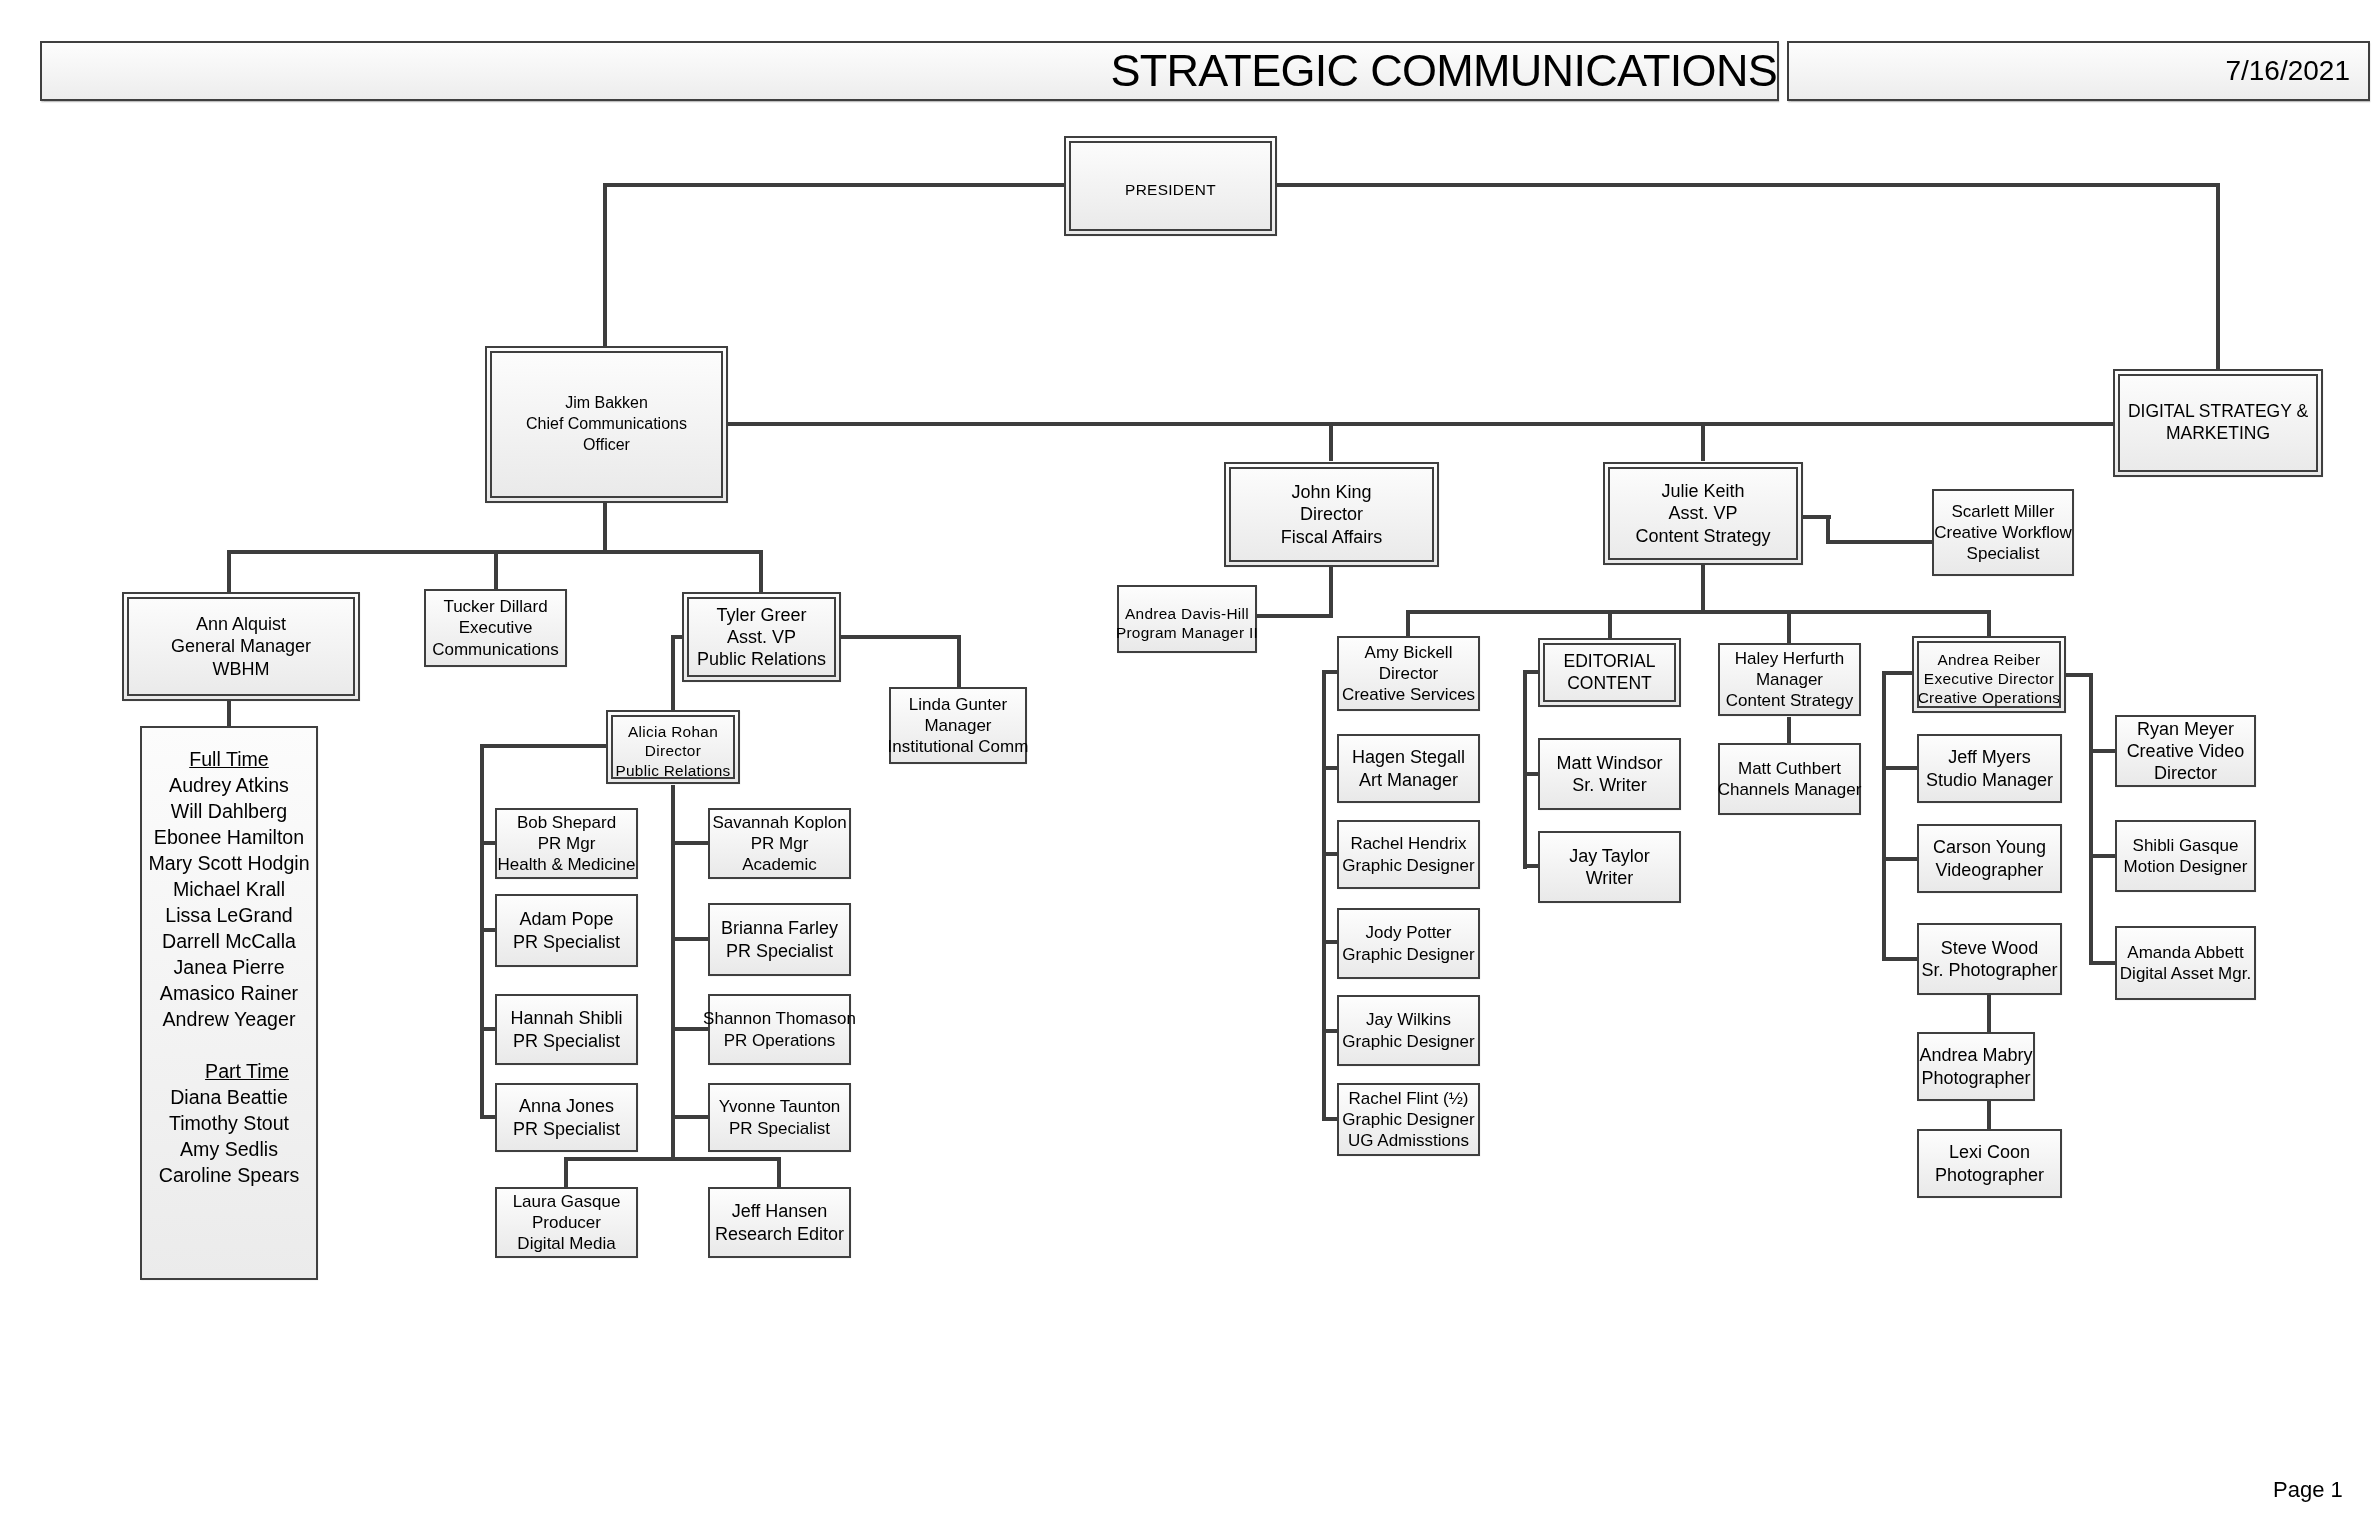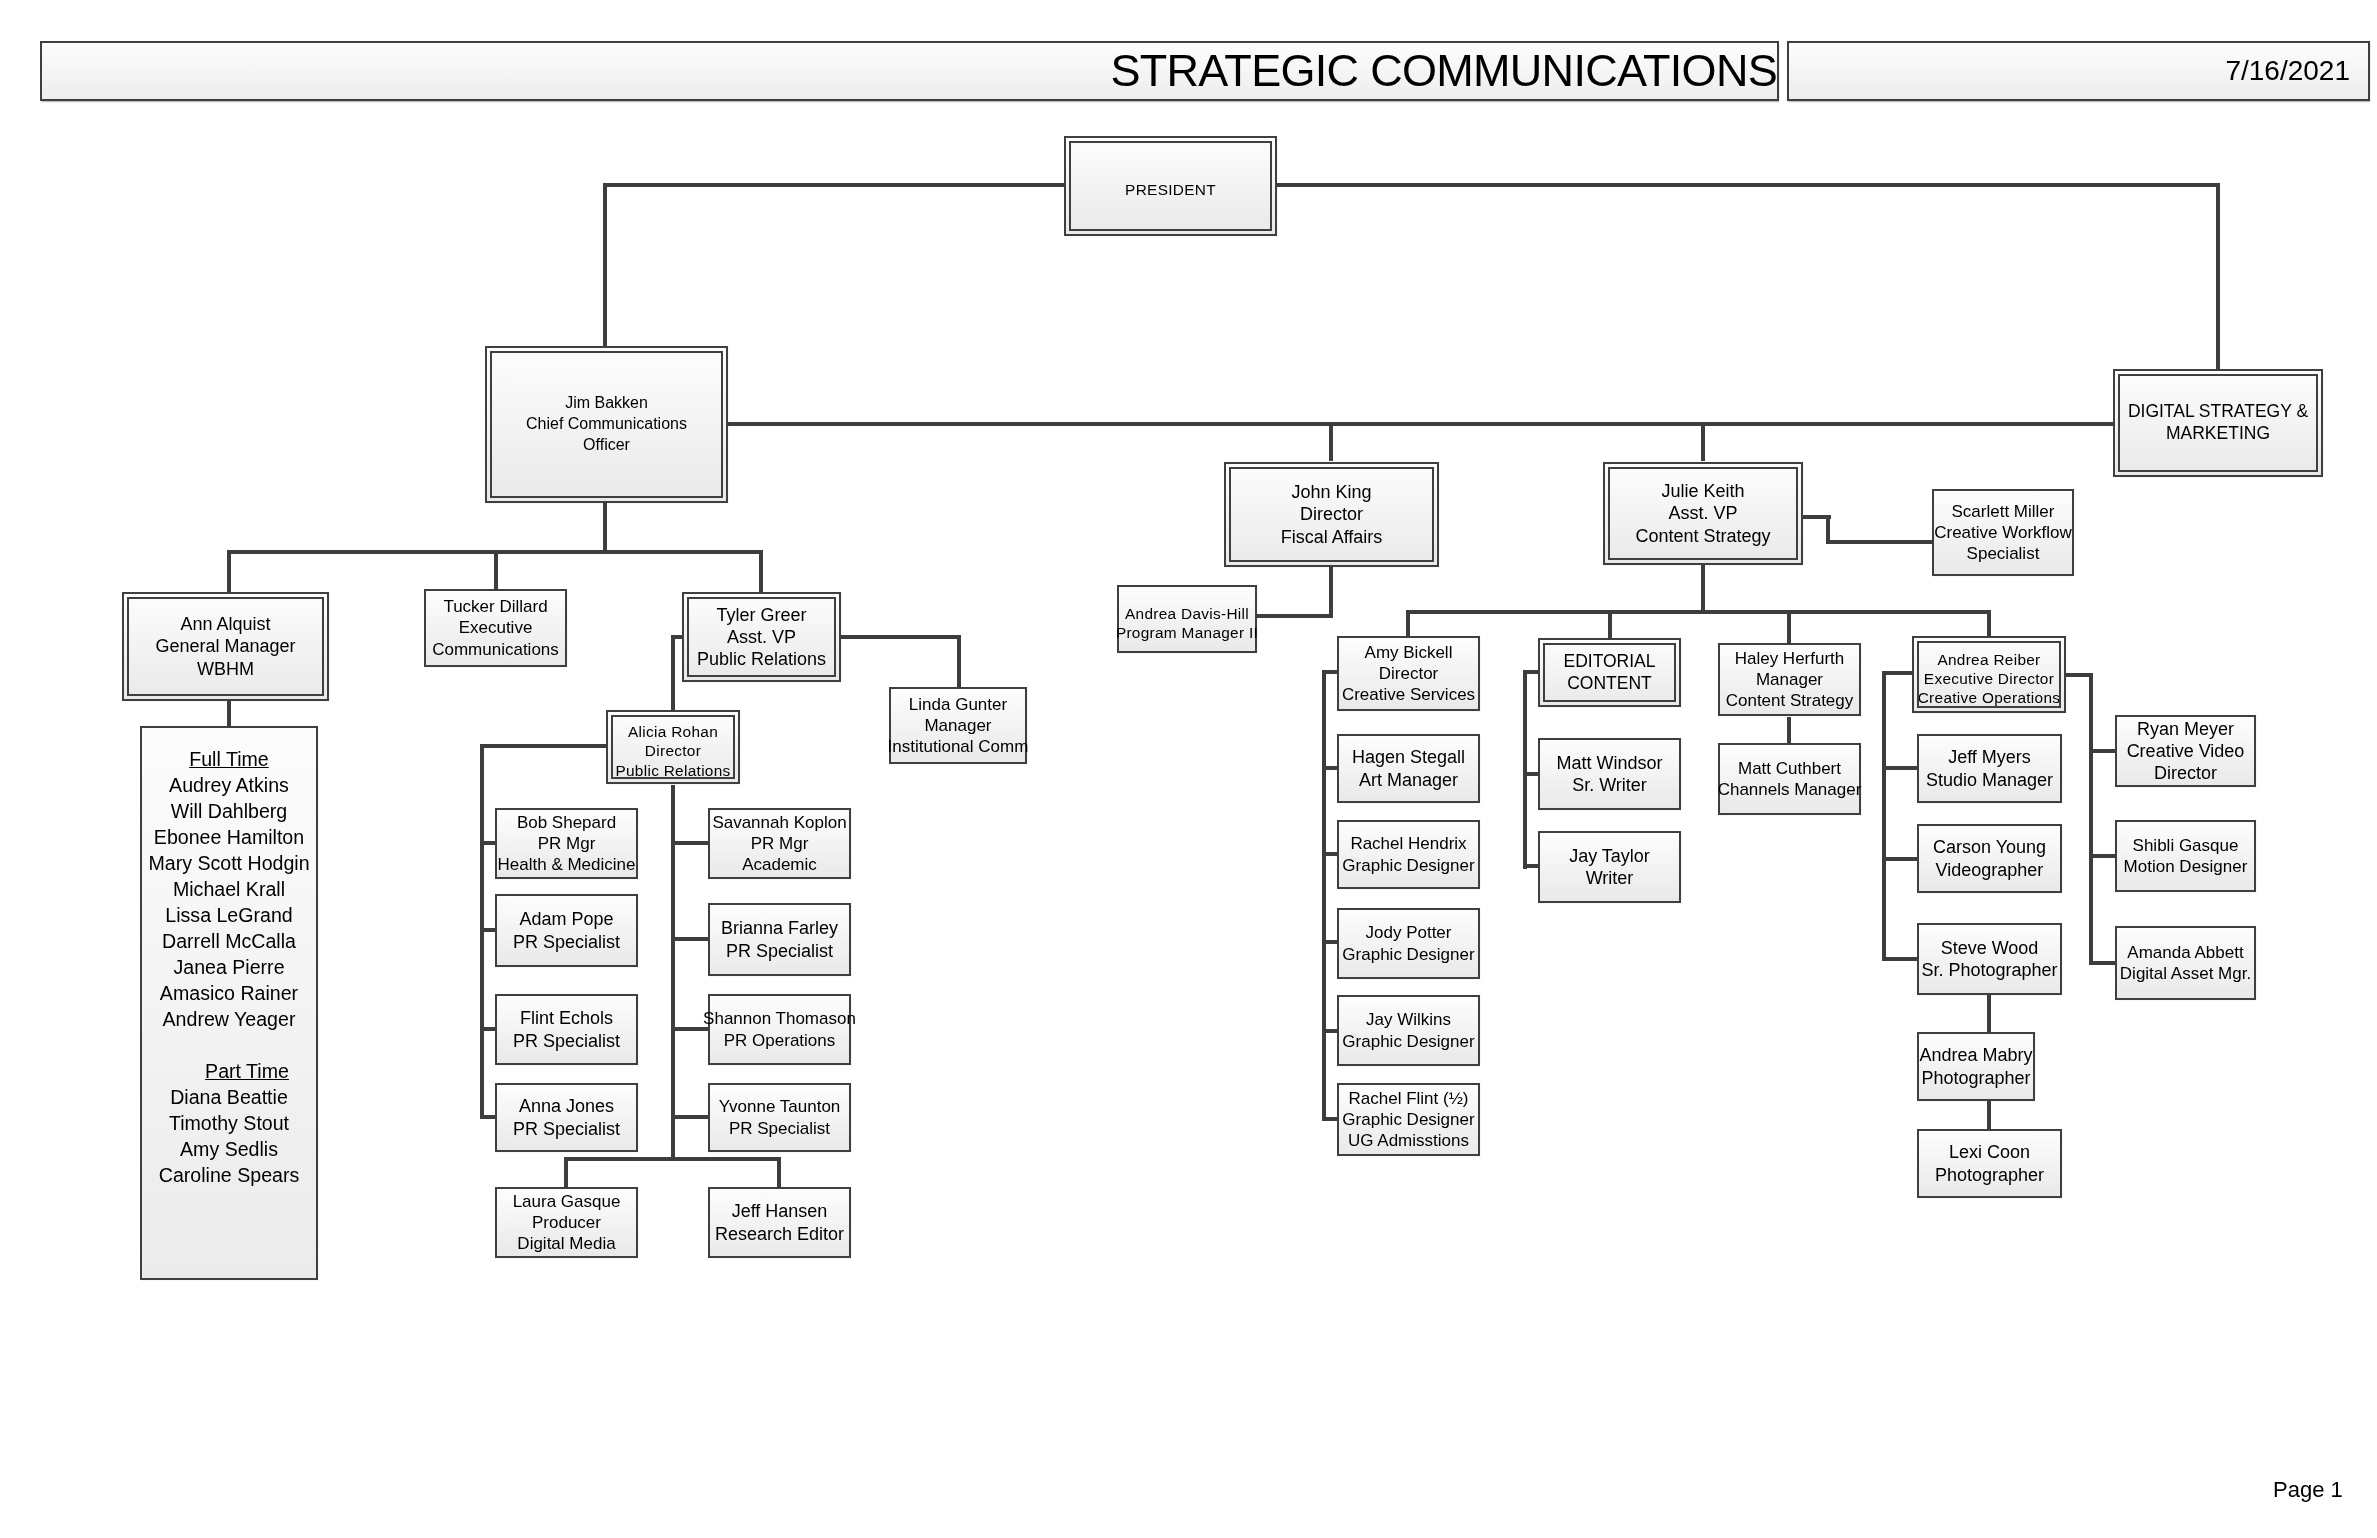--- a/index.html
+++ b/index.html
@@ -150,21 +150,21 @@
 Asst. VP
 Content Strategy</span>
     </div>
 
   <div class="node" style="left:1932px;top:489px;width:142px;height:87px">
     <span class="txt fs24">Scarlett Miller
 Creative Workflow
 Specialist</span>
     </div>
 
-  <div class="node dbl" style="left:122px;top:592px;width:207px;height:109px">
+  <div class="node dbl" style="left:122px;top:592px;width:238px;height:109px">
     <span class="txt">Ann Alquist
 General Manager
 WBHM</span>
     </div>
 
   <div class="node" style="left:424px;top:589px;width:143px;height:78px">
     <span class="txt fs24">Tucker Dillard
 Executive
 Communications</span>
     </div>
@@ -209,21 +209,21 @@
   <div class="node" style="left:495px;top:808px;width:143px;height:71px">
     <span class="txt fs24">Bob Shepard
 PR Mgr
 Health &amp; Medicine</span>
     </div>
   <div class="node" style="left:495px;top:894px;width:143px;height:73px">
     <span class="txt">Adam Pope
 PR Specialist</span>
     </div>
   <div class="node" style="left:495px;top:994px;width:143px;height:71px">
-    <span class="txt">Flint Echols
+    <span class="txt">Hannah Shibli
 PR Specialist</span>
     </div>
   <div class="node" style="left:495px;top:1083px;width:143px;height:69px">
     <span class="txt">Anna Jones
 PR Specialist</span>
     </div>
   <div class="node" style="left:495px;top:1187px;width:143px;height:71px">
     <span class="txt fs24">Laura Gasque
 Producer
 Digital Media</span>

